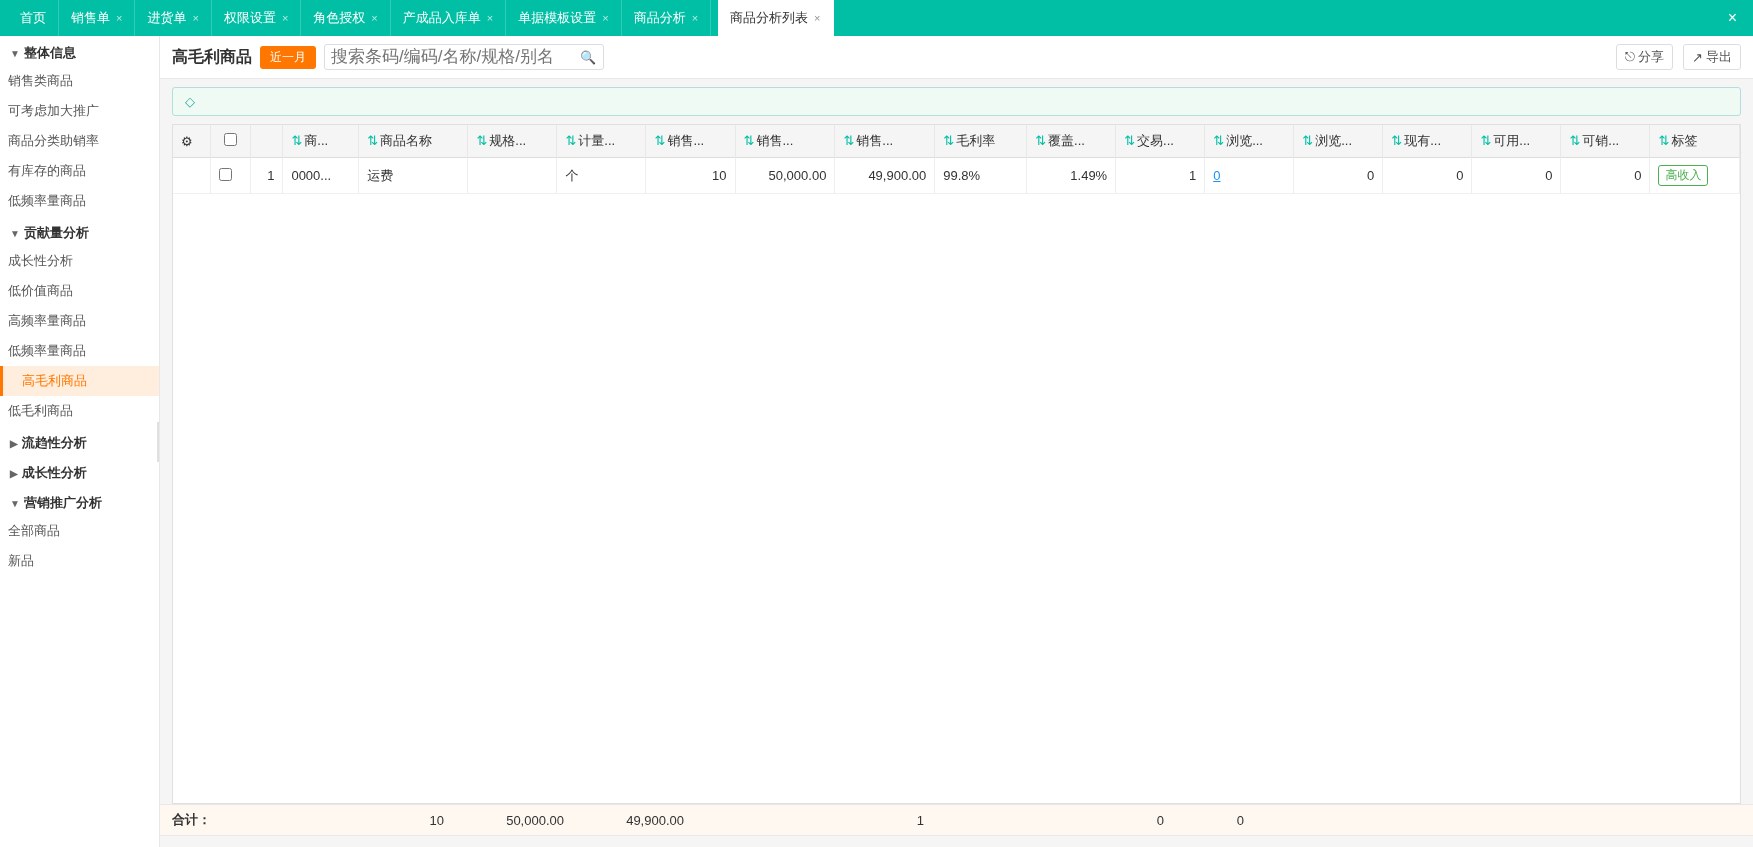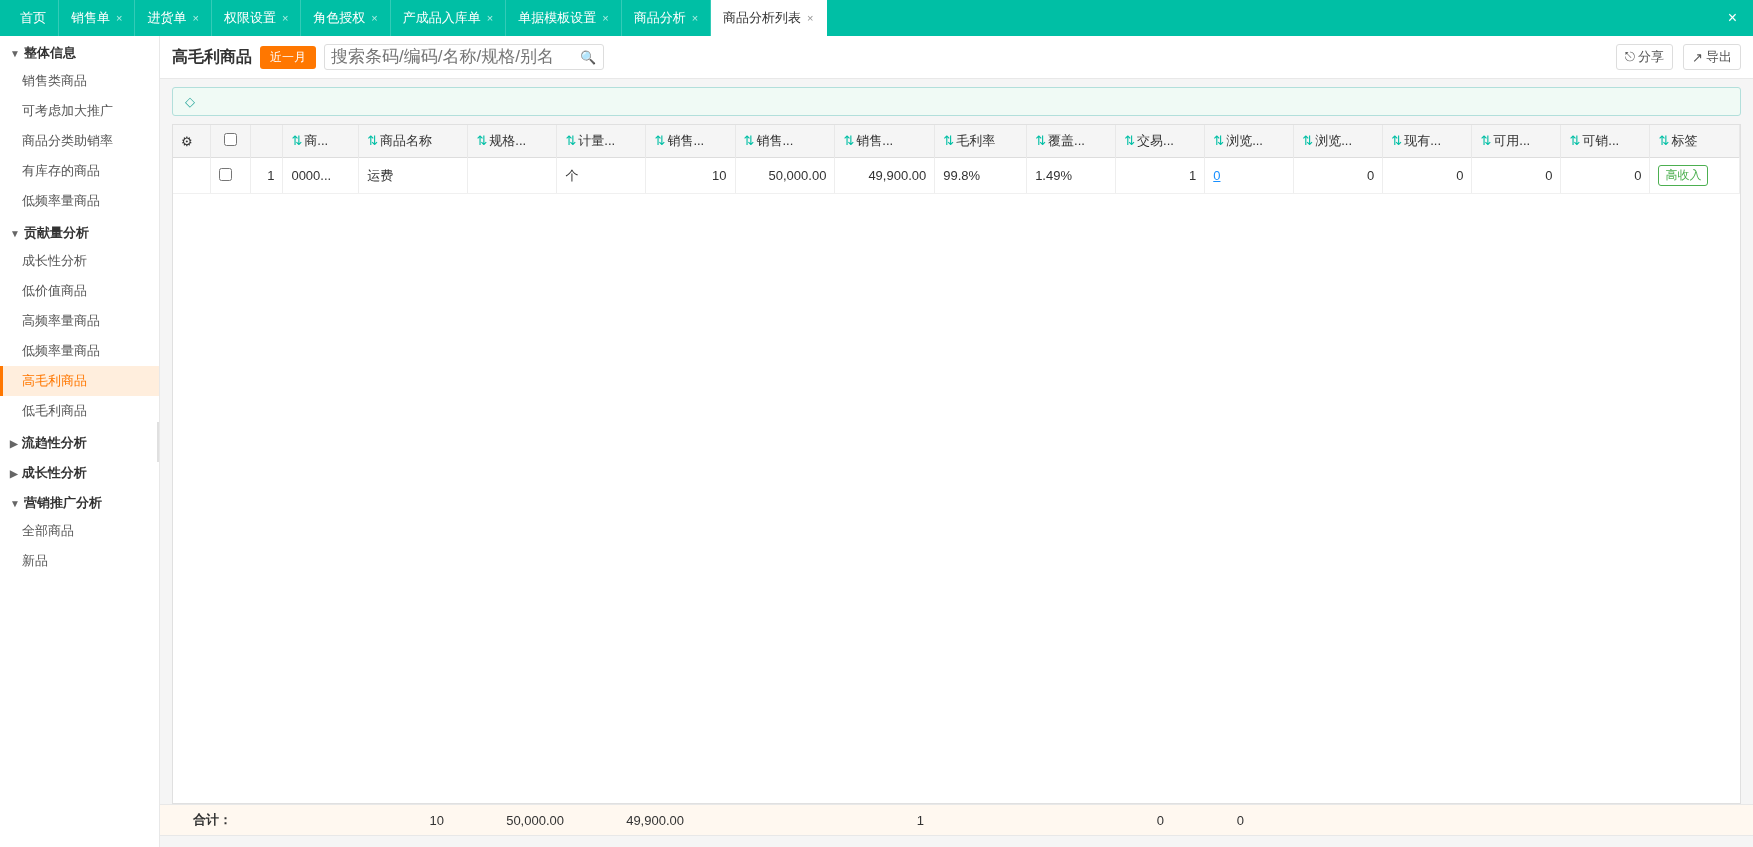--- a/index.html
+++ b/index.html
@@ -20,21 +20,21 @@
       align-items: center;
       padding: 0 12px;
       height: 36px;
       cursor: pointer;
       white-space: nowrap;
       font-size: 13px;
       color: #fff;
       border-right: 1px solid rgba(255,255,255,0.2);
       position: relative;
     }
-    .nav-tab.active { background: #fff; color: #333; }
+    .nav-tab.active { background: #fff; color: #333; margin-left: 7px; }
     .nav-tab .close-btn {
       margin-left: 6px;
       font-size: 11px;
       cursor: pointer;
       opacity: 0.7;
     }
     .nav-tab.active .close-btn { color: #666; }
     .nav-close-global {
       margin-left: auto;
       color: #fff;
@@ -79,21 +79,21 @@
       display: flex;
       align-items: center;
       padding: 8px 10px 4px 10px;
       color: #333;
       font-weight: bold;
       font-size: 13px;
       cursor: pointer;
     }
     .sidebar-section-title .arrow { margin-right: 4px; font-size: 10px; color: #666; }
     .sidebar-item {
-      padding: 6px 10px 6px 22px;
+      padding: 6px 10px 6px 8px;
       color: #555;
       cursor: pointer;
       font-size: 13px;
       white-space: nowrap;
       overflow: hidden;
       text-overflow: ellipsis;
     }
     .sidebar-item.active {
       background: #ffeedd;
       color: #ff7700;
@@ -237,21 +237,21 @@
     
     .footer-total {
       display: flex;
       align-items: center;
       background: #fff8f0;
       border-top: 1px solid #e8e8e8;
       padding: 6px 12px;
       font-size: 13px;
       color: #333;
     }
-    .total-label { min-width: 60px; font-weight: bold; margin-right: 20px; text-align: right; }
+    .total-label { min-width: 60px; font-weight: bold; margin-right: 20px; }
     .total-cell {
       padding: 0 8px;
       min-width: 80px;
       text-align: right;
     }
 
     
     ::-webkit-scrollbar { width: 6px; height: 6px; }
     ::-webkit-scrollbar-thumb { background: #ccc; border-radius: 3px; }
     ::-webkit-scrollbar-track { background: #f5f5f5; }
@@ -384,21 +384,21 @@
               <td><input type="checkbox" style=""></td>
               <td style="text-align: right;">1</td>
               <td>0000...</td>
               <td>运费</td>
               <td></td>
               <td>个</td>
               <td style="text-align: right;">10</td>
               <td style="text-align: right;">50,000.00</td>
               <td style="text-align: right;">49,900.00</td>
               <td style="text-align: left;">99.8%</td>
-              <td style="">1.49%</td>
+              <td style="text-align: right;">1.49%</td>
               <td style="text-align: right;">1</td>
               <td><span class="link-cell">0</span></td>
               <td style="text-align: right;">0</td>
               <td style="text-align: right;">0</td>
               <td style="text-align: right;">0</td>
               <td style="text-align: right;">0</td>
               <td><span class="tag-badge">高收入</span></td>
             </tr>
           </tbody>
       </table>

